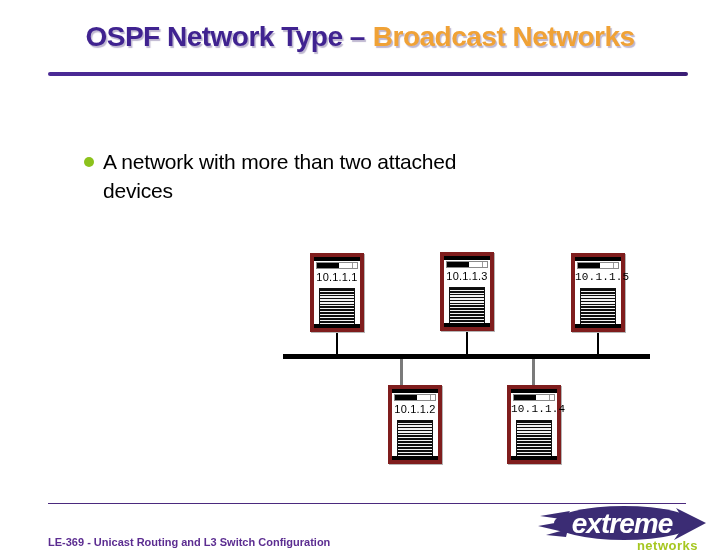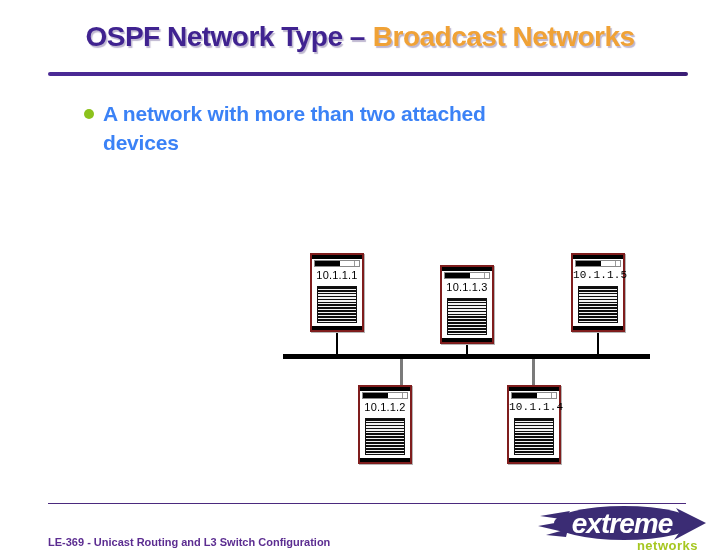--- a/index.html
+++ b/index.html
@@ -25,32 +25,32 @@
   }
 
   
   .bullets { position:absolute; left:84px; top:99px; width:530px; }
   .bullet { position:relative; padding-left:19px; margin-bottom:7px; }
   .dot {
     position:absolute; left:0; top:10px; width:10px; height:10px;
     border-radius:50%; background:#8cc21c;
   }
   .btxt {
-    font-weight:bold; font-size:21px; line-height:29px; color:#3b82f6;
-    white-space:pre-line; letter-spacing:-0.2px;
+    font-weight:normal; font-size:21px; line-height:29px; color:#000000;
+    white-space:pre-line; letter-spacing:-0.2px;margin-top:48px;
   }
 
   
   .bus { position:absolute; left:283px; top:354px; width:367px; height:5px; background:#000; }
   .conn-top { position:absolute; width:2px; height:22px; top:332px; background:#000; }
   .conn-bottom { position:absolute; width:3px; height:27px; top:359px; background:#7a7a7a; }
 
   .server {
     position:absolute; width:54px; height:79px; background:#fff;
-    border:2px solid #7f1d1d; box-shadow:1px 1px 0 #b5b5b5;
+    border:4px solid #7f1d1d; box-shadow:1px 1px 0 #b5b5b5;
   }
   .srv-topband { position:absolute; top:0; left:0; right:0; height:4px; background:#000; }
   .srv-slot {
     position:absolute; top:5px; left:2px; right:2px; height:7px;
     border:1px solid #8a8a8a; background:#fff;
   }
   .srv-slot-black { position:absolute; left:0; top:0; bottom:0; width:56%; background:#000; }
   .srv-slot-tick { position:absolute; right:4px; top:0; bottom:0; width:1px; background:#9a9a9a; }
   .srv-ip {
     position:absolute; top:14px; left:0; right:0; text-align:center;
@@ -103,21 +103,21 @@
       <div class="srv-topband"></div>
       <div class="srv-slot">
         <div class="srv-slot-black"></div>
         <div class="srv-slot-tick"></div>
       </div>
       <div class="srv-ip">10.1.1.1</div>
       <div class="srv-grille"></div>
       <div class="srv-bottomband"></div>
     </div>
 
-    <div class="server" style="left:440px; top:265px;">
+    <div class="server" style="left:440px; top:252px;">
       <div class="srv-topband"></div>
       <div class="srv-slot">
         <div class="srv-slot-black"></div>
         <div class="srv-slot-tick"></div>
       </div>
       <div class="srv-ip">10.1.1.3</div>
       <div class="srv-grille"></div>
       <div class="srv-bottomband"></div>
     </div>
 
@@ -125,21 +125,21 @@
       <div class="srv-topband"></div>
       <div class="srv-slot">
         <div class="srv-slot-black"></div>
         <div class="srv-slot-tick"></div>
       </div>
       <div class="srv-ip">10.1.1.5</div>
       <div class="srv-grille"></div>
       <div class="srv-bottomband"></div>
     </div>
 
-    <div class="server" style="left:358px; top:385px;">
+    <div class="server" style="left:388px; top:385px;">
       <div class="srv-topband"></div>
       <div class="srv-slot">
         <div class="srv-slot-black"></div>
         <div class="srv-slot-tick"></div>
       </div>
       <div class="srv-ip">10.1.1.2</div>
       <div class="srv-grille"></div>
       <div class="srv-bottomband"></div>
     </div>
 

